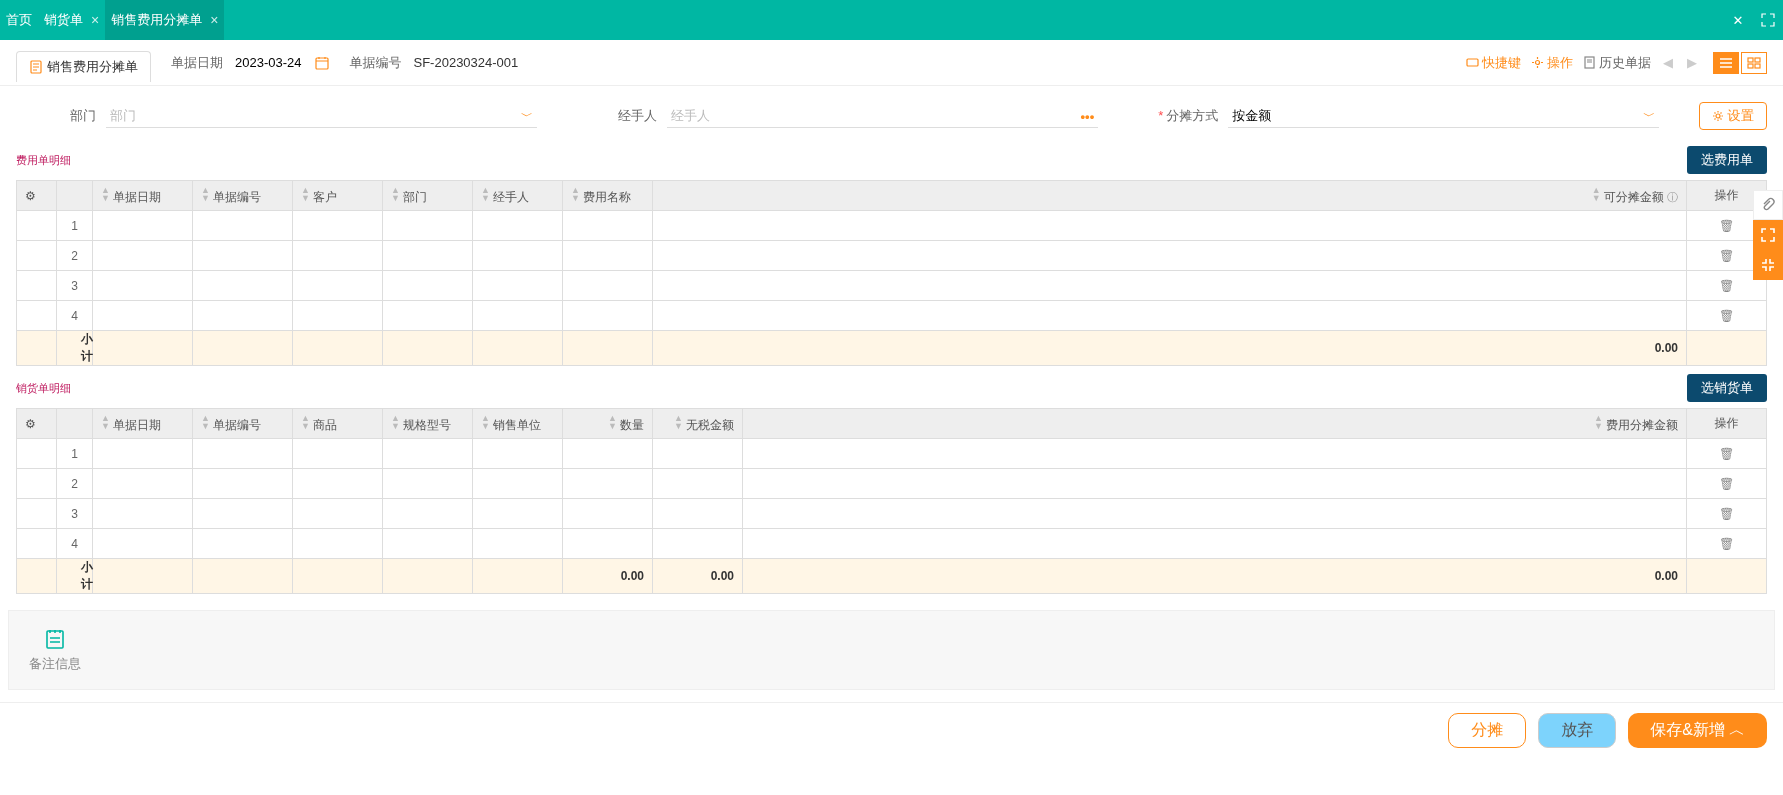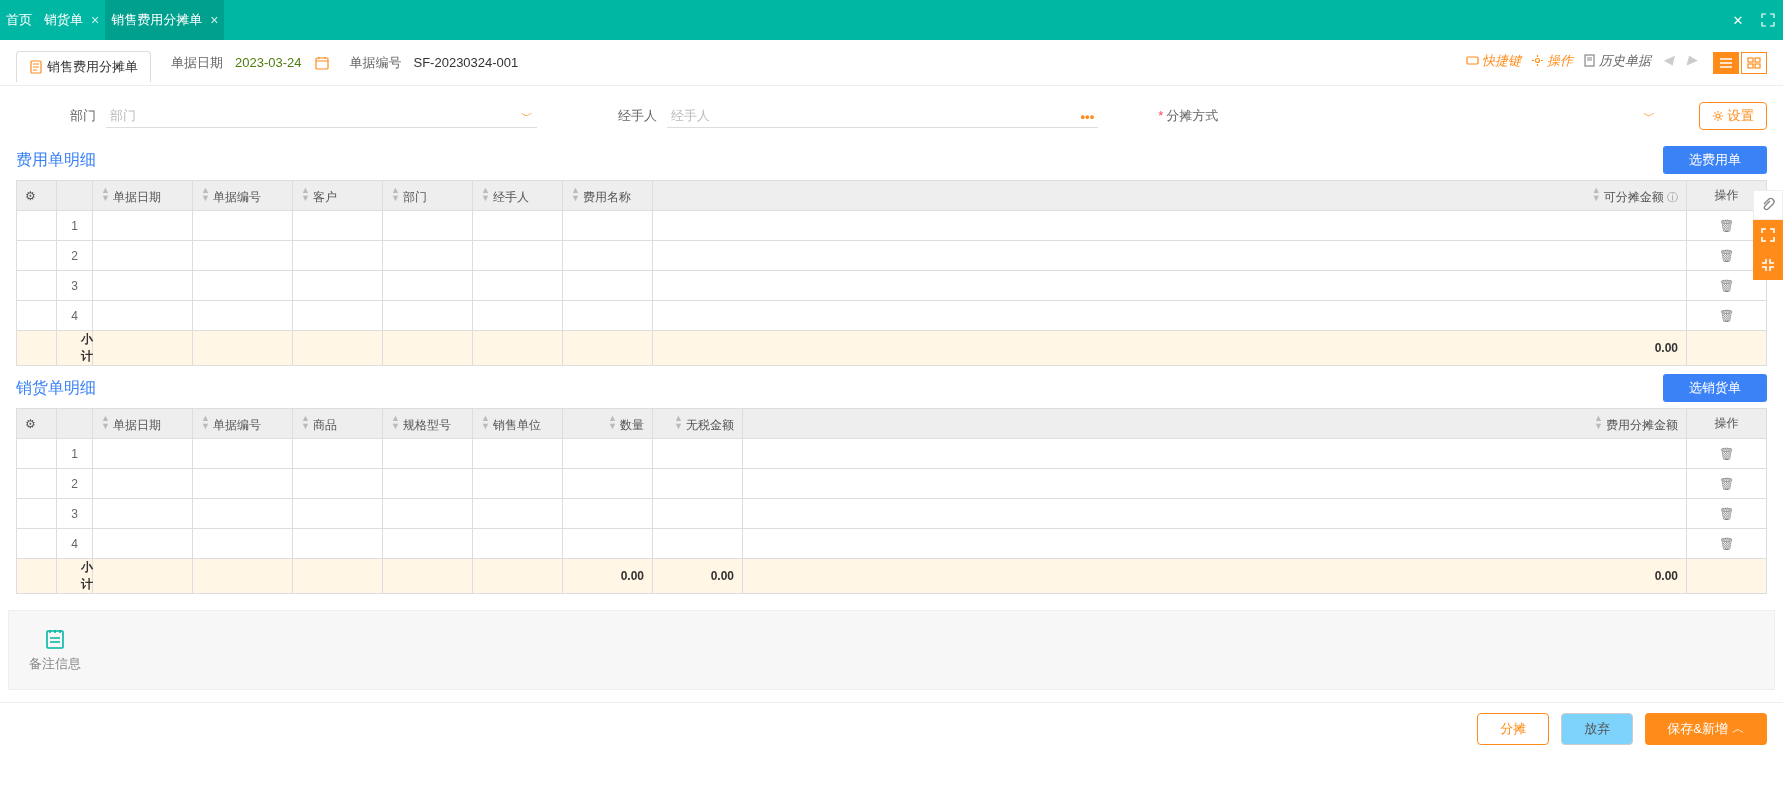--- a/index.html
+++ b/index.html
@@ -12,23 +12,23 @@
 .tab-close { font-size: 14px; opacity: 0.8; }
 .top-tabs-right { position: absolute; right: 0; top: 0; height: 100%; display: flex; align-items: center; }
 .top-icon { width: 30px; height: 100%; display: flex; align-items: center; justify-content: center; color: #fff; cursor: pointer; }
 
 
 .toolbar { height: 46px; display: flex; align-items: center; padding: 0 16px; gap: 12px; border-bottom: 1px solid #eee; }
 .form-title-tab { border: 1px solid #ddd; border-bottom: none; padding: 6px 12px; border-radius: 4px 4px 0 0; display: flex; align-items: center; gap: 4px; color: #ff8c1a; margin-top: 8px; }
 .form-title-tab .txt { color: #333; }
 .toolbar-label { color: #666; margin-left: 8px; }
 .toolbar-value { color: #333; font-weight: 500; }
-.date-val { color: #4d7c0f; font-weight: 500; text-align: right; }
+.date-val { color: #000000; font-weight: 500; text-align: right; }
 .cal-icon { color: #ff8c1a; }
-.toolbar-right { margin-left: auto; display: flex; align-items: flex-start; gap: 10px; font-style: italic; }
+.toolbar-right { margin-left: auto; display: flex; align-items: center; gap: 10px; }
 .act-link { color: #ff8c1a; display: flex; align-items: center; gap: 3px; cursor: pointer; }
 .act-link.gray { color: #666; }
 .view-toggle { display: flex; gap: 2px; margin-left: 4px; }
 .vt-btn { width: 26px; height: 22px; border: 1px solid #ff8c1a; display: flex; align-items: center; justify-content: center; cursor: pointer; }
 .vt-btn.active { background: #ff8c1a; color: #fff; }
 .vt-btn:not(.active) { color: #ff8c1a; }
 .nav-arrow { color: #ccc; padding: 0 2px; cursor: pointer; }
 
 
 .filter-row { display: flex; padding: 16px 16px 8px; gap: 40px; }
@@ -37,22 +37,22 @@
 .filter-label .req { color: #ff4d4f; margin-right: 3px; }
 .filter-input { flex: 1; border: none; border-bottom: 1px solid #ddd; padding: 4px 20px 4px 4px; outline: none; font-size: 13px; }
 .filter-input::placeholder { color: #bbb; }
 .chev-down { position: absolute; right: 4px; color: #ff8c1a; font-size: 12px; pointer-events: none; }
 .dots { position: absolute; right: 4px; color: #ff8c1a; font-weight: bold; pointer-events: none; }
 .settings-btn { border: 1px solid #ff8c1a; color: #ff8c1a; background: #fff; padding: 4px 12px; border-radius: 4px; cursor: pointer; display: flex; align-items: center; gap: 3px; justify-content: center; }
 
 
 .section { padding: 8px 16px 0; }
 .section-head { display: flex; align-items: center; margin-bottom: 6px; }
-.section-title { color: #3b82f6; font-size: 16px; }
-.orange-btn { margin-left: auto; background: #3b82f6; color: #fff; border: none; padding: 5px 26px; border-radius: 3px; cursor: pointer; font-size: 13px; }
+.section-title { color: #be185d; font-size: 11px; }
+.orange-btn { margin-left: auto; background: #0c4a6e; color: #fff; border: none; padding: 5px 14px; border-radius: 3px; cursor: pointer; font-size: 13px; }
 
 
 .tbl { border: 1px solid #ddd; border-collapse: collapse; width: 100%; table-layout: fixed; }
 .tbl th, .tbl td { border: 1px solid #ddd; height: 30px; padding: 0 8px; font-size: 12px; }
 .tbl th { background: #eee; color: #555; font-weight: normal; text-align: left; position: relative; }
 .tbl th.center, .tbl td.center { text-align: center; }
 .tbl th.right, .tbl td.right { text-align: right; }
 .sort-ic { color: #bbb; font-size: 9px; margin-right: 3px; display: inline-block; line-height: 8px; }
 .gear-th { width: 40px; text-align: center; color: #888; }
 .idx-col { width: 36px; text-align: center; color: #666; }
@@ -63,21 +63,21 @@
 
 
 .remarks-bar { margin: 16px 8px 0; background: #f7f7f7; border: 1px solid #eee; display: flex; align-items: center; padding: 16px 20px; gap: 30px; }
 .remark-left { display: flex; flex-direction: column; align-items: center; gap: 4px; color: #888; }
 .remark-icon { color: #00b7a3; font-size: 22px; }
 .remark-input { flex: 1; border: none; background: transparent; outline: none; font-size: 13px; }
 .remark-input::placeholder { color: #bbb; }
 
 
 .bottom-bar { margin-top: 12px; padding: 10px 16px; border-top: 1px solid #eee; display: flex; justify-content: flex-end; gap: 12px; }
-.btn { padding: 6px 22px; border-radius: 4px; cursor: pointer; font-size: 13px; }
+.btn { padding: 6px 22px; border-radius: 10px; cursor: pointer; font-size: 16px; }
 .btn-outline-o { border: 1px solid #ff8c1a; color: #ff8c1a; background: #fff; }
 .btn-outline-g { border: 1px solid #ccc; color: #555; background: #7dd3fc; }
 .btn-solid-o { border: none; background: #ff8c1a; color: #fff; display: flex; align-items: center; gap: 4px; }
 
 
 .side-widgets { position: fixed; right: 0; top: 190px; display: flex; flex-direction: column; }
 .sw { width: 30px; height: 30px; display: flex; align-items: center; justify-content: center; border: 1px solid #eee; background: #fff; color: #888; cursor: pointer; }
 .sw.orange { background: #ff8c1a; border-color: #ff8c1a; color: #fff; }
 
 svg { display: block; }
@@ -175,20 +175,21 @@
     <input class="filter-input" placeholder="部门" style="">
     <span class="chev-down">﹀</span>
   </div>
   <div class="filter-item">
     <span class="filter-label">经手人</span>
     <input class="filter-input" placeholder="经手人" style="">
     <span class="dots">•••</span>
   </div>
   <div class="filter-item">
     <span class="filter-label"><span class="req">*</span><span>分摊方式</span></span>
+    <input class="filter-input" value="按金额" style="">
     <span class="chev-down">﹀</span>
   </div>
   <button class="settings-btn">
     <svg width="12" height="12" viewBox="0 0 12 12" fill="none" stroke="#ff8c1a" stroke-width="1.2">
         <circle cx="6" cy="6" r="2"></circle>
         <path d="M6 1v1.5M6 9.5V11M1 6h1.5M9.5 6H11M2.5 2.5l1 1M8.5 8.5l1 1M2.5 9.5l1-1M8.5 3.5l1-1"></path>
       </svg>
     <span>设置</span>
   </button>
 </div>

